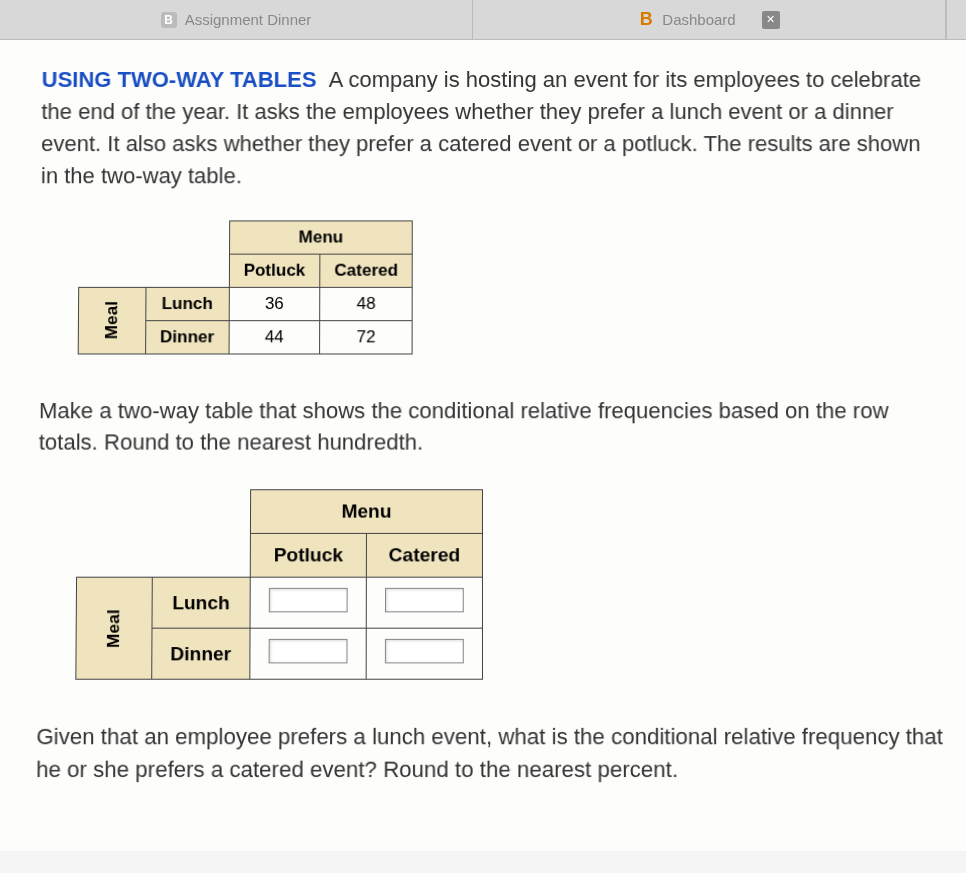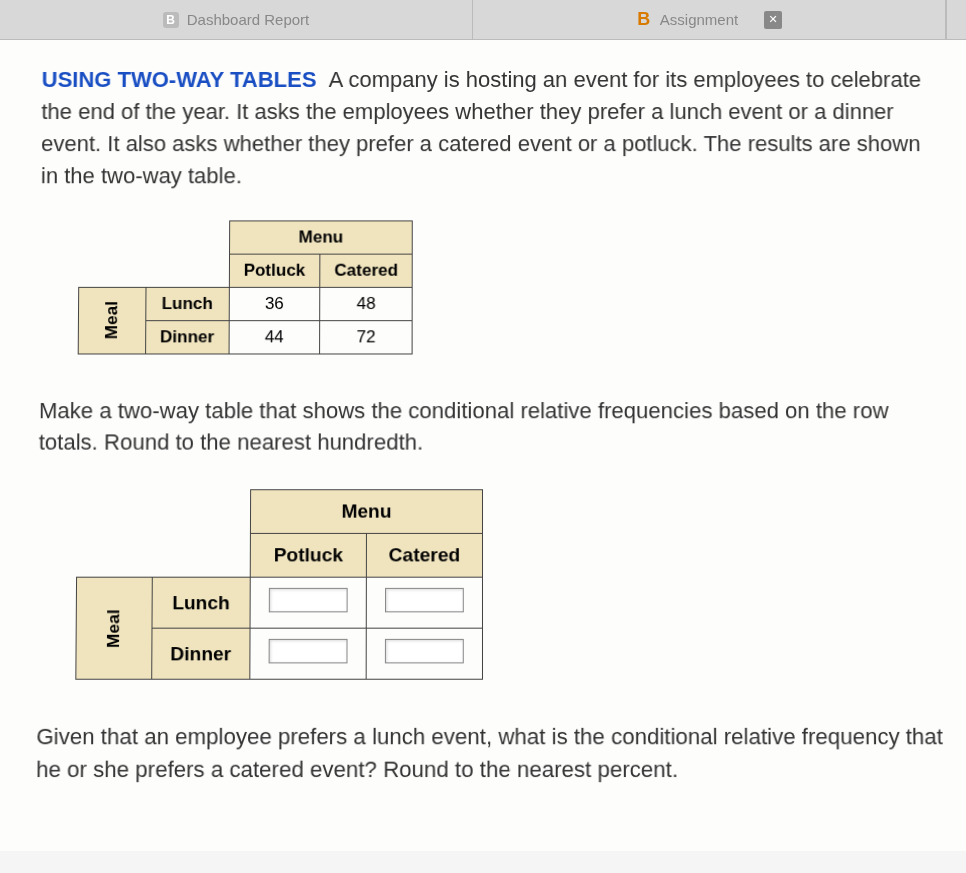--- a/index.html
+++ b/index.html
@@ -115,25 +115,25 @@
       transform: perspective(2400px) rotateX(2.5deg);
       transform-origin: top center;
     }
   </style>
 </head>
 <body>
 
 <div class="tab-bar">
   <div class="tab">
     <span class="tab-icon gray">B</span>
-    <span>Dashboard Report</span>
+    <span>Assignment Dinner</span>
   </div>
   <div class="tab">
     <span class="tab-icon orange">B</span>
-    <span>Assignment</span>
+    <span>Dashboard</span>
     <span class="close-box">✕</span>
   </div>
   <div class="right-stub"></div>
 </div>
 
 <div class="page skew-wrap">
 
   <p class="problem-text">
     <span class="heading-run">USING TWO-WAY TABLES</span>&nbsp;&nbsp;<span>A company is hosting an event for its employees to celebrate the end of the year. It asks the employees whether they prefer a lunch event or a dinner event. It also asks whether they prefer a catered event or a potluck. The results are shown in the two-way table.</span>
   </p>

